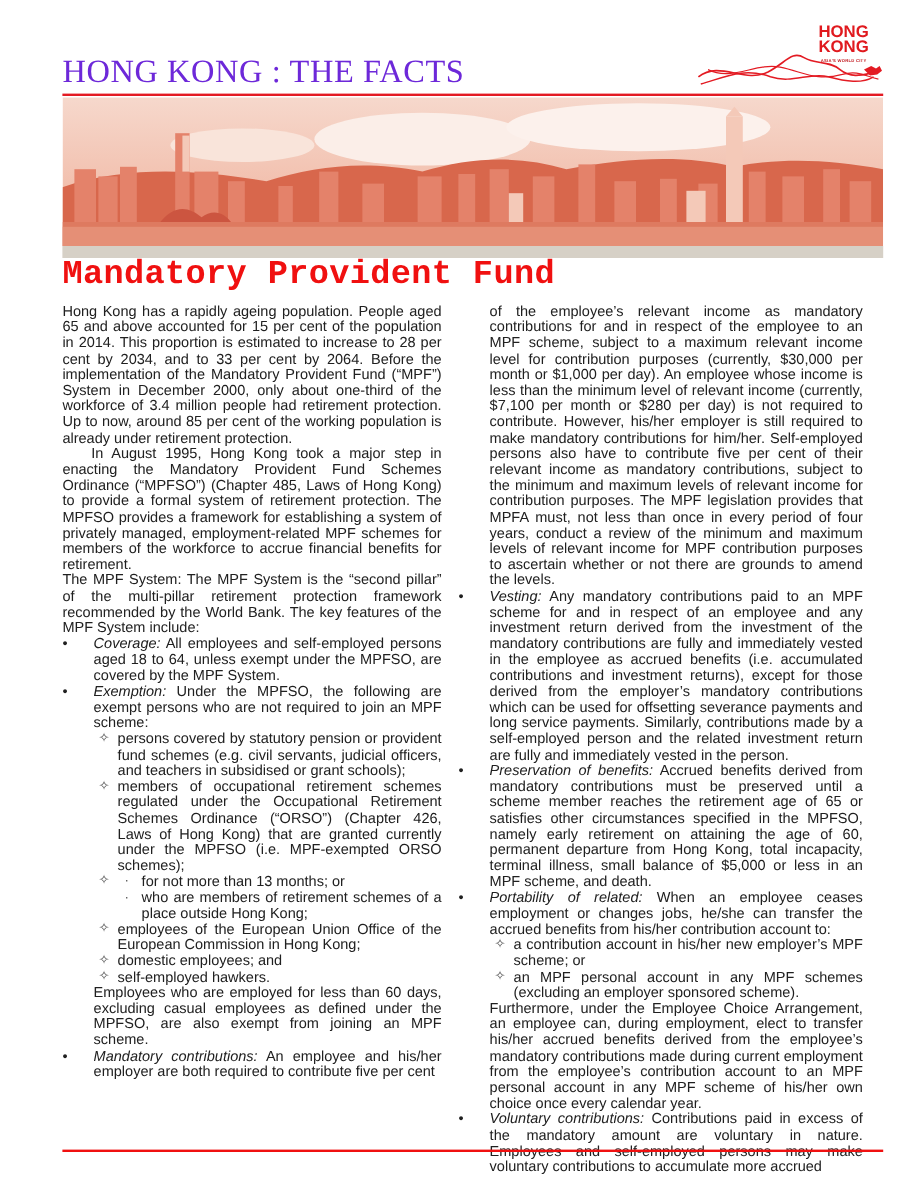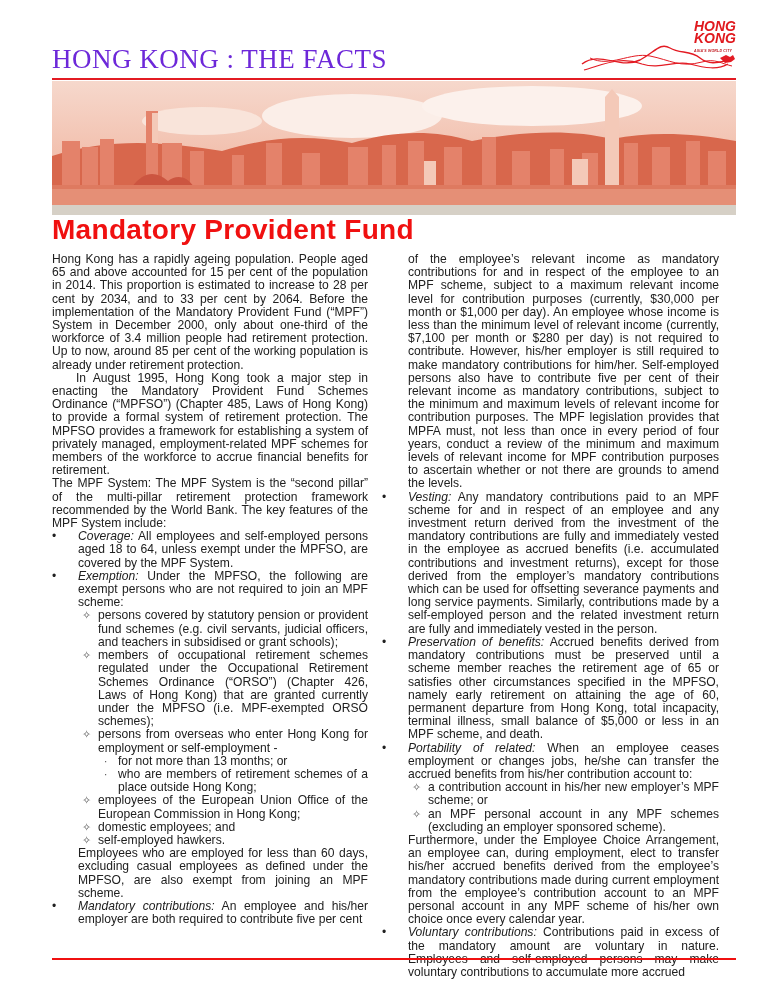--- a/index.html
+++ b/index.html
@@ -1,25 +1,25 @@
 <!DOCTYPE html>
 <html><head>
 <meta charset="utf-8">
 <style>
   html,body{margin:0;padding:0;background:#ffffff;}
   body{width:768px;height:994px;position:relative;overflow:hidden;font-family:"Liberation Sans",sans-serif;color:#222;}
   .hdr-title{position:absolute;left:52px;top:44px;font-family:"Liberation Serif",serif;font-size:27px;letter-spacing:0.5px;color:#6d28d9;line-height:30px;}
   .logo{position:absolute;left:580px;top:20px;width:160px;height:58px;}
-  .logo-text{position:absolute;right:4px;top:0;text-align:left;color:#e0191e;font-family:"Liberation Sans",sans-serif;font-weight:bold;line-height:12px;font-style:italic;}
+  .logo-text{position:absolute;right:16px;top:0;text-align:center;color:#e0191e;font-family:"Liberation Sans",sans-serif;font-weight:bold;line-height:12px;}
   .logo-text .l1,.logo-text .l2{font-size:14px;letter-spacing:0px;display:block;}
   .logo-text .l3{font-size:3.5px;color:#c0141a;display:block;letter-spacing:0.2px;margin-top:1px;}
   .rule-top{position:absolute;left:52px;top:78px;width:684px;height:2px;background:#e31b23;}
   .skyline{position:absolute;left:52px;top:81px;width:684px;height:124px;overflow:hidden;}
   .band{position:absolute;left:52px;top:205px;width:684px;height:10px;background:#d6d0c6;}
-  .page-title{position:absolute;left:52px;top:214px;font-family:Liberation Sans, sans-serif;font-weight:bold;font-size:28px;color:#f01010;line-height:32px;letter-spacing:0.3px;}
+  .page-title{position:absolute;left:52px;top:214px;font-family:Liberation Mono, monospace;font-weight:bold;font-size:28px;color:#f01010;line-height:32px;letter-spacing:0.3px;}
   .col{position:absolute;font-size:12.1px;line-height:13.2px;text-align:justify;color:#202020;}
   .col-left{left:52px;top:253px;width:316px;}
   .col-right{left:382px;top:253px;width:337px;}
   .col p{margin:0;}
   .indent{text-indent:24px;}
   .section-h{font-weight:bold;text-decoration:underline;margin-top:13px !important;font-size:12.4px;}
   .b{font-weight:normal;}
   .i{font-style:italic;margin-top:12px;}
   ul.bul{list-style:none;margin:0;padding:0;}
   ul.bul>li{position:relative;padding-left:26px;}
@@ -118,21 +118,21 @@
     <li>
       <span class="dot">•</span>
       <span class="i">Coverage:</span><span> All employees and self-employed persons aged 18 to 64, unless exempt under the MPFSO, are covered by the MPF System.</span>
     </li>
     <li>
       <span class="dot">•</span>
       <span class="i">Exemption:</span><span> Under the MPFSO, the following are exempt persons who are not required to join an MPF scheme:</span>
       <ul class="sub">
         <li><span class="dia">✧</span><span>persons covered by statutory pension or provident fund schemes (e.g. civil servants, judicial officers, and teachers in subsidised or grant schools);</span></li>
         <li><span class="dia">✧</span><span>members of occupational retirement schemes regulated under the Occupational Retirement Schemes Ordinance (“ORSO”) (Chapter 426, Laws of Hong Kong) that are granted currently under the MPFSO (i.e. MPF-exempted ORSO schemes);</span></li>
-        <li><span class="dia">✧</span><span>persons from overseas who enter Hong Kong for employment or self-employment -</span>
+        <li><span class="dia">✧</span>
           <ul class="sub2">
             <li><span class="sq">·</span><span>for not more than 13 months; or</span></li>
             <li><span class="sq">·</span><span>who are members of retirement schemes of a place outside Hong Kong;</span></li>
           </ul>
         </li>
         <li><span class="dia">✧</span><span>employees of the European Union Office of the European Commission in Hong Kong;</span></li>
         <li><span class="dia">✧</span><span>domestic employees; and</span></li>
         <li><span class="dia">✧</span><span>self-employed hawkers.</span></li>
       </ul>
       <p>Employees who are employed for less than 60 days, excluding casual employees as defined under the MPFSO, are also exempt from joining an MPF scheme.</p>

